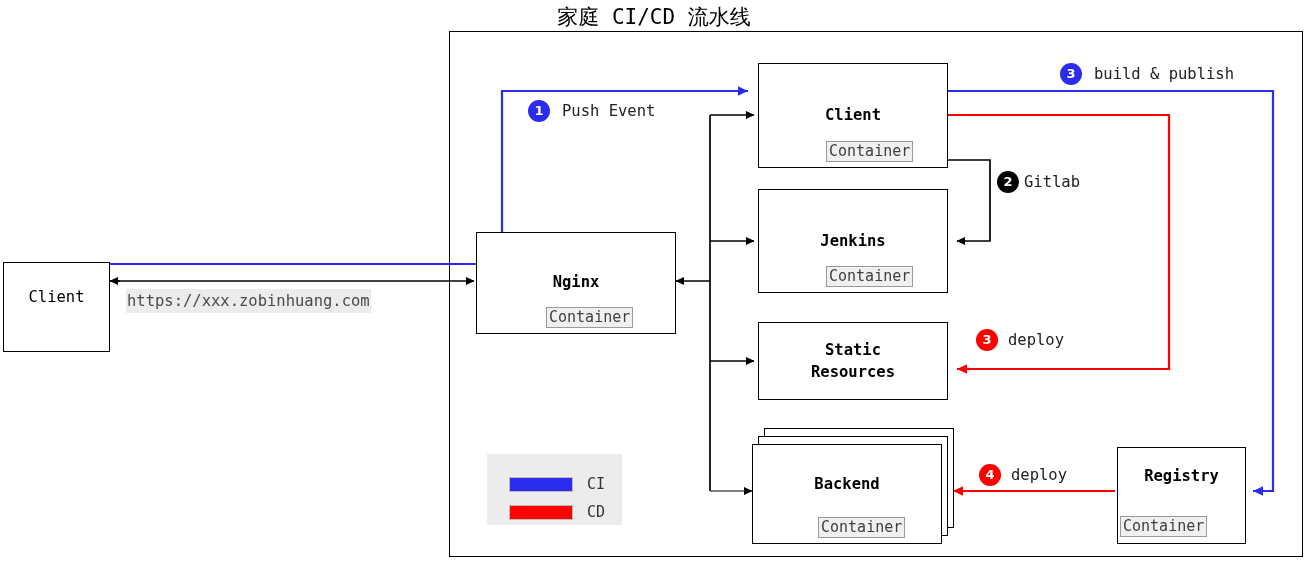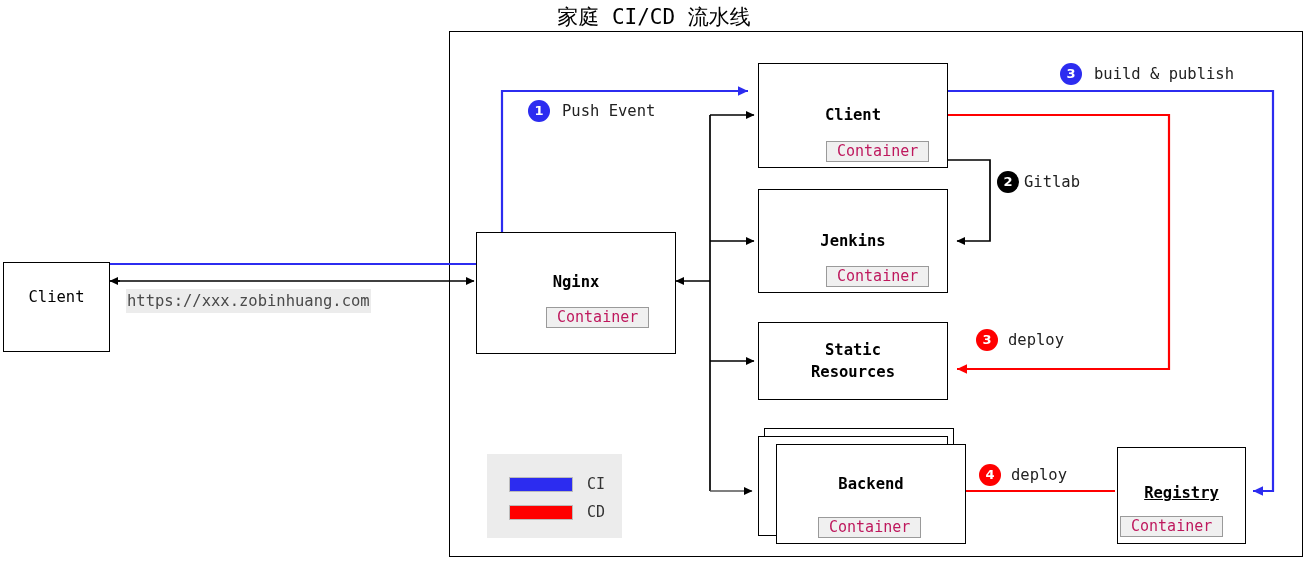--- a/index.html
+++ b/index.html
@@ -58,24 +58,24 @@
     font-weight: normal;
     font-size: 15.5px;
   }
 
   
   .container-chip {
     position: absolute;
     box-sizing: border-box;
     border: 1.4px solid #9a9a9a;
     background: #f0f0f0;
-    color: #be185d;
+    color: #404040;
     font-size: 15px;
     line-height: 19px;
-    padding: 0 10px;
+    padding: 0 2px;
     white-space: pre;
     z-index: 6;
   }
 
   
   .stack-layer {
     position: absolute;
     box-sizing: border-box;
     border: 1.6px solid #000;
     background: #ffffff;
@@ -219,21 +219,21 @@
 
     <g>
       <path d="M 1115,491 L 953,491" fill="none" stroke="#ff0000" stroke-width="2.2" marker-end="url(#arrow-red)"></path>
     </g>
   </svg>
 
   <div class="node" style="left:3px; top:262px; width:107px; height:90px;">
     <div class="node-title plain" style="top:23px;">Client</div>
   </div>
 
-  <div class="node" style="left:476px; top:232px; width:200px; height:122px;">
+  <div class="node" style="left:476px; top:232px; width:200px; height:102px;">
     <div class="node-title" style="top:38px;">Nginx</div>
   </div>
   <div class="container-chip" style="left:546px; top:307px;">Container</div>
 
   <div class="node" style="left:758px; top:63px; width:190px; height:105px;">
     <div class="node-title" style="top:40px;">Client</div>
   </div>
   <div class="container-chip" style="left:826px; top:141px;">Container</div>
 
   <div class="node" style="left:758px; top:189px; width:190px; height:104px;">
@@ -241,33 +241,33 @@
   </div>
   <div class="container-chip" style="left:826px; top:266px;">Container</div>
 
   <div class="node" style="left:758px; top:322px; width:190px; height:78px;">
     <div class="node-title" style="top:16px;">Static</div>
     <div class="node-title" style="top:38px;">Resources</div>
   </div>
 
   <div class="stack-layer" style="left:764px; top:428px; width:190px; height:100px;"></div>
   <div class="stack-layer" style="left:758px; top:436px; width:190px; height:100px;"></div>
-  <div class="node" style="left:776px; top:444px; width:190px; height:100px;">
+  <div class="node" style="left:752px; top:444px; width:190px; height:100px;">
     <div class="node-title" style="top:28px;">Backend</div>
   </div>
   <div class="container-chip" style="left:818px; top:517px; z-index:7;">Container</div>
 
   <div class="node" style="left:1117px; top:447px; width:129px; height:97px;">
-    <div class="node-title" style="top:34px;text-decoration:underline;">Registry</div>
+    <div class="node-title" style="top:17px;">Registry</div>
   </div>
   <div class="container-chip" style="left:1120px; top:516px;">Container</div>
 
   <div class="url-chip" style="left:126px; top:289px;">https://xxx.zobinhuang.com</div>
 
-  <div class="legend" style="left:487px; top:454px; width:135px; height:84px;">
+  <div class="legend" style="left:487px; top:454px; width:135px; height:71px;">
     <div class="legend-row" style="left:22px; top:21px;">
       <span class="legend-swatch" style="background:#2c2cf0;"></span>
       <span class="legend-label">CI</span>
     </div>
     <div class="legend-row" style="left:22px; top:49px;">
       <span class="legend-swatch" style="background:#ff0000;"></span>
       <span class="legend-label">CD</span>
     </div>
   </div>
 

